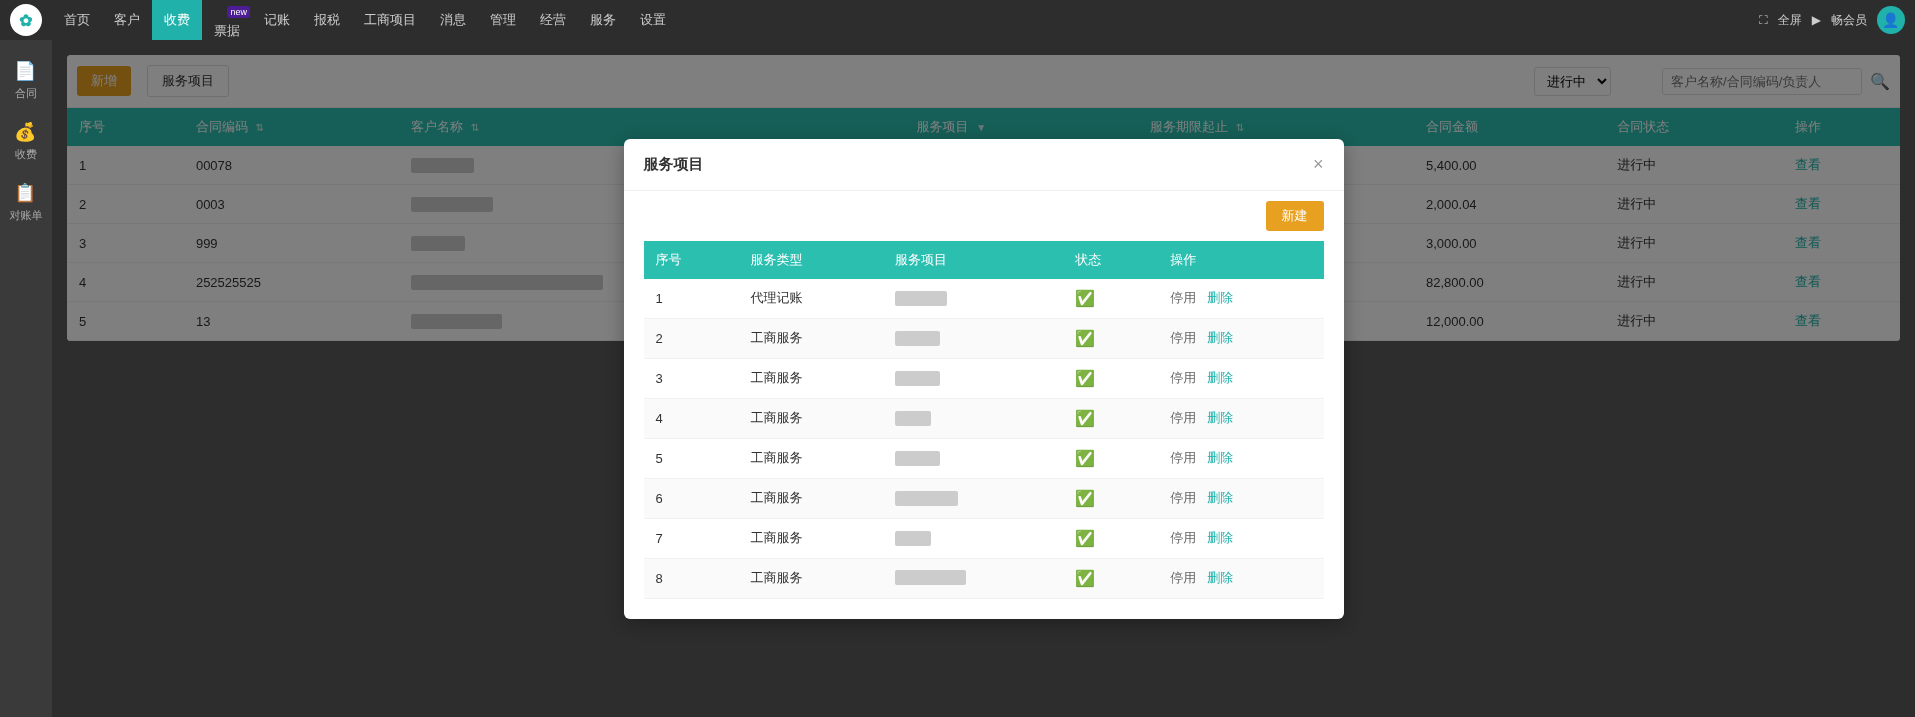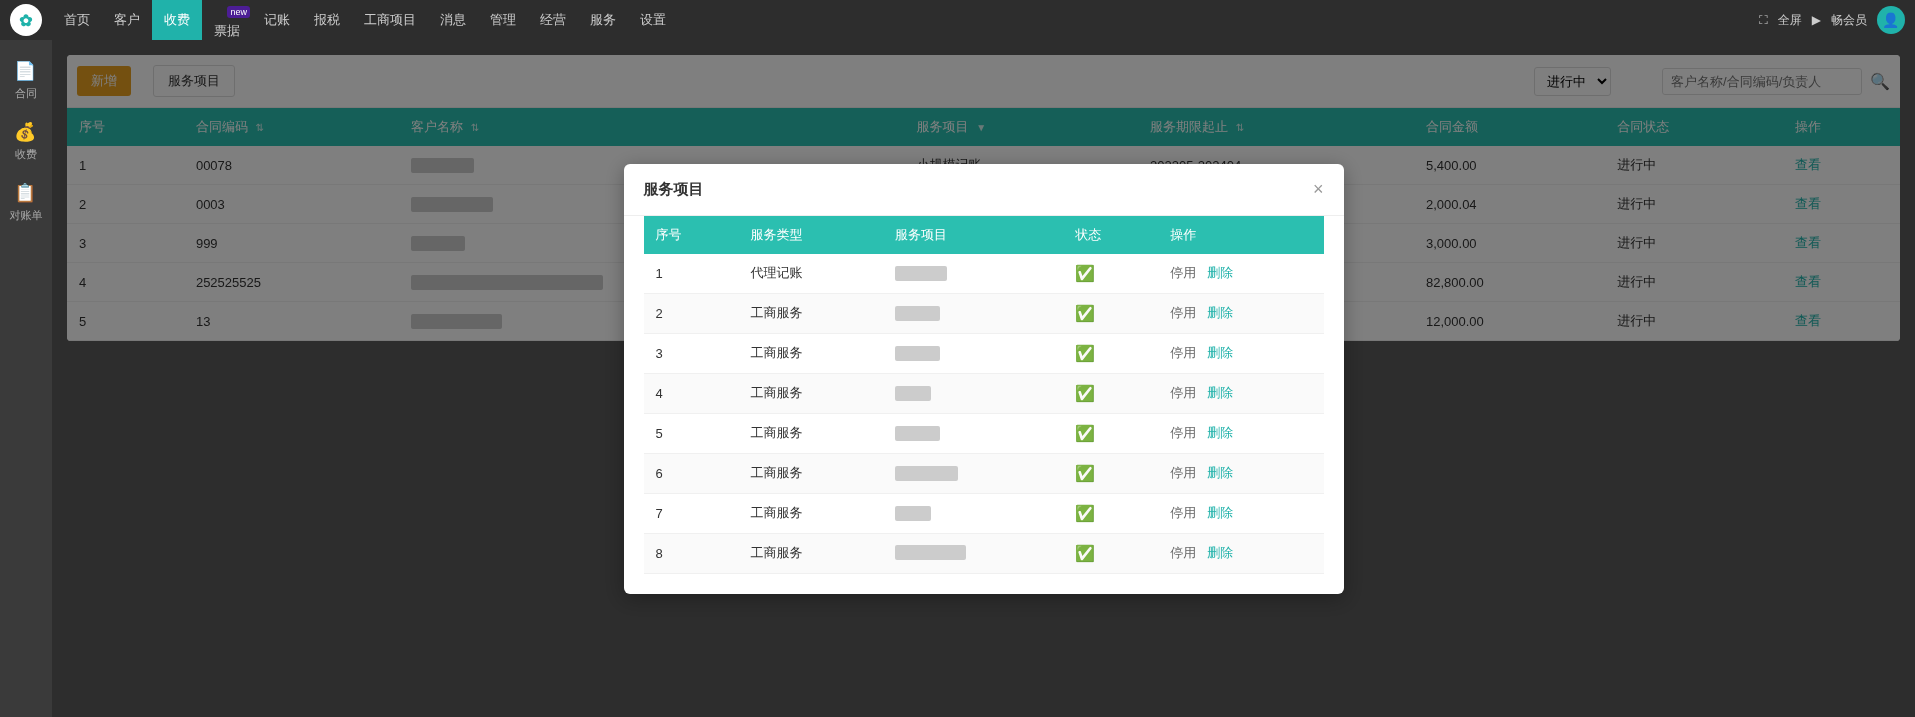--- a/index.html
+++ b/index.html
@@ -98,21 +98,21 @@
       background: #fff;
       border-radius: 4px;
       overflow: hidden;
     }
 
     
     .toolbar {
       display: flex;
       align-items: center;
       padding: 10px 10px;
-      gap: 22px;
+      gap: 16px;
       background: #fff;
       border-bottom: 1px solid #eee;
     }
     .btn-new-main {
       background: #e8a020;
       color: #fff;
       border: none;
       padding: 6px 14px;
       border-radius: 3px;
       cursor: pointer;
@@ -454,20 +454,23 @@
 
   </div>
 </div>
 
 <div class="modal-overlay">
   <div class="modal">
     <div class="modal-header">
       <span class="modal-title">服务项目</span>
       <button class="modal-close">×</button>
     </div>
+    <div class="modal-toolbar">
+      <button class="btn-new-modal">新建</button>
+    </div>
     <div class="modal-body">
       <table class="modal-table">
         <thead>
           <tr>
             <th>序号</th>
             <th>服务类型</th>
             <th>服务项目</th>
             <th>状态</th>
             <th>操作</th>
           </tr>

